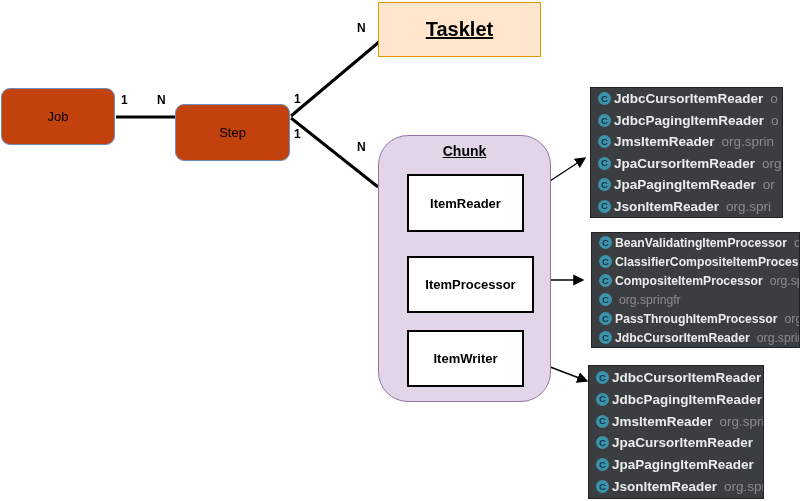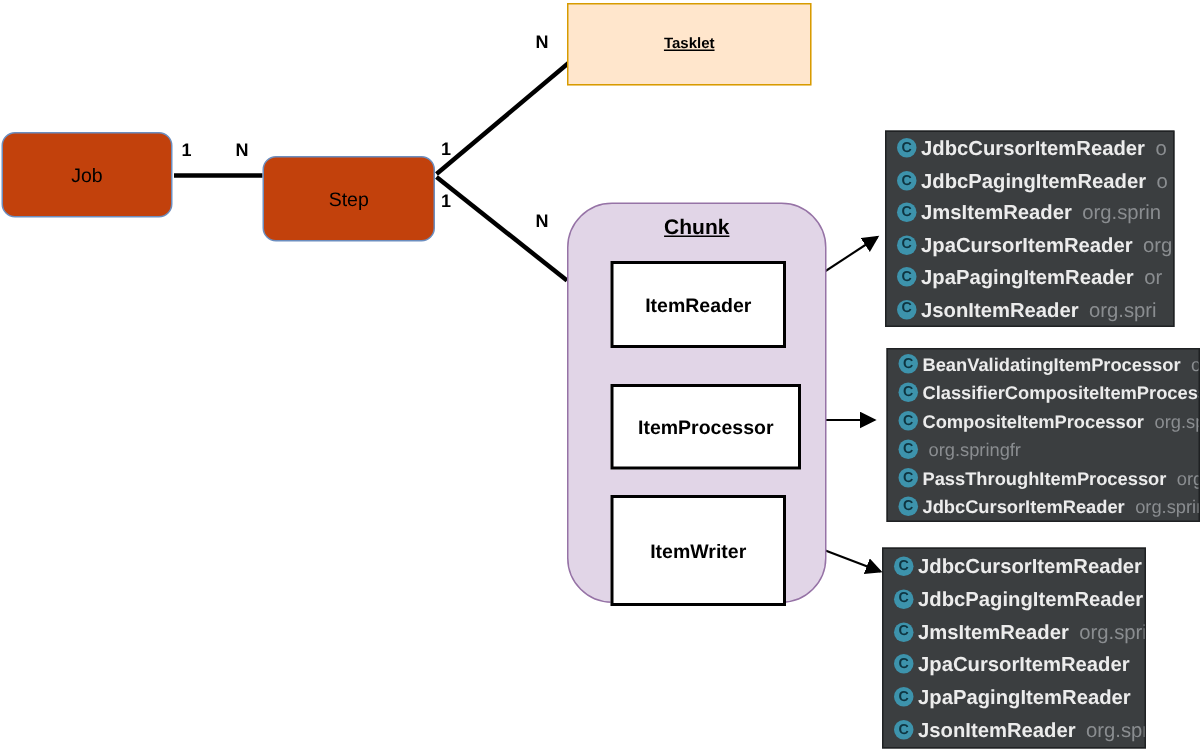--- a/index.html
+++ b/index.html
@@ -65,37 +65,37 @@
   </svg>
 
   <div class="node blue-node" style="left:1px; top:88px; width:114px; height:57px;">
     <span>Job</span>
   </div>
 
   <div class="node blue-node" style="left:175px; top:104px; width:115px; height:57px;">
     <span>Step</span>
   </div>
 
-  <div class="node orange-node" style="left:378px; top:2px; width:163px; height:55px; font-size:10px;">
+  <div class="node orange-node" style="left:378px; top:2px; width:163px; height:55px; font-size:20px;">
     <span class="t">Tasklet</span>
   </div>
 
   <div class="node chunk-group" style="left:378px; top:135px; width:173px; height:267px;">
     <div class="chunk-title">Chunk</div>
   </div>
 
   <div class="node white-node" style="left:407px; top:174px; width:117px; height:58px;">
     <span>ItemReader</span>
   </div>
 
   <div class="node white-node" style="left:407px; top:256px; width:127px; height:57px;">
     <span>ItemProcessor</span>
   </div>
 
-  <div class="node white-node" style="left:407px; top:330px; width:117px; height:74px;">
+  <div class="node white-node" style="left:407px; top:330px; width:117px; height:57px;">
     <span>ItemWriter</span>
   </div>
 
   <span class="edge-label" style="left:121px; top:93px;">1</span>
   <span class="edge-label" style="left:157px; top:93px;">N</span>
   <span class="edge-label" style="left:294px; top:92px;">1</span>
   <span class="edge-label" style="left:294px; top:127px;">1</span>
   <span class="edge-label" style="left:357px; top:21px;">N</span>
   <span class="edge-label" style="left:357px; top:140px;">N</span>
 

